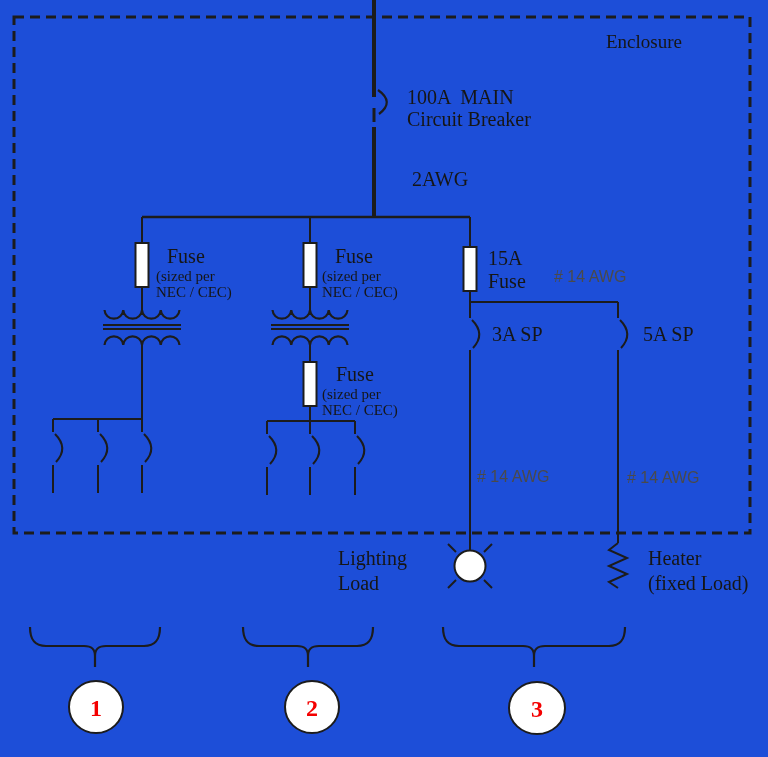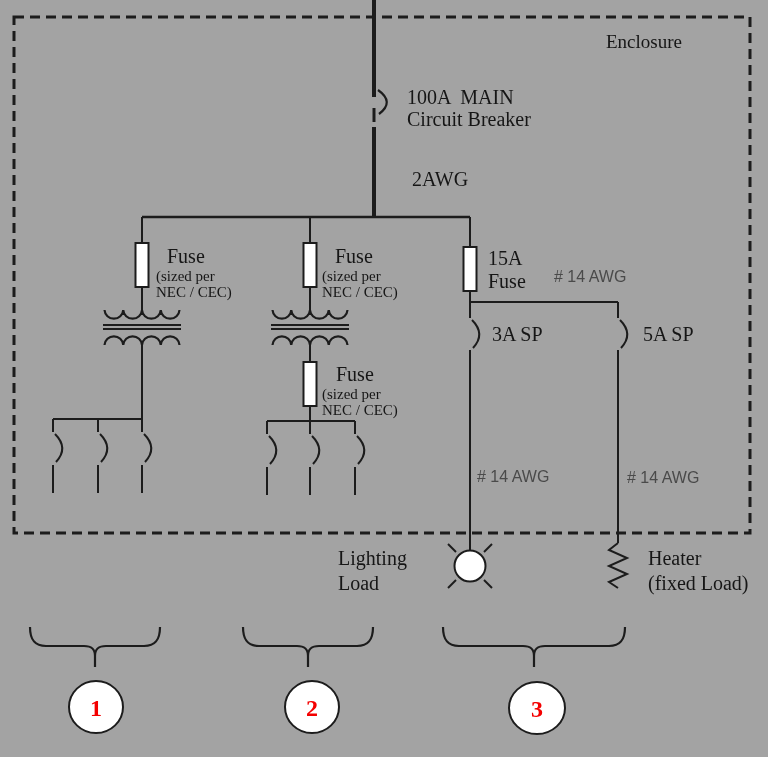--- a/index.html
+++ b/index.html
@@ -1,16 +1,16 @@
 <!DOCTYPE html>
 <html><head>
 <meta charset="utf-8">
 <style>
   html,body{margin:0;padding:0;background:#ffffff;}
-  .page{position:relative;width:768px;height:757px;background:#a3a3a3;overflow:hidden;}
+  .page{position:relative;width:768px;height:757px;background:#1d4ed8;overflow:hidden;}
   svg{display:block;}
   .lbl-serif{font-family:"Liberation Serif","DejaVu Serif",serif;fill:#161616;}
   .lbl-sans{font-family:"Liberation Sans","DejaVu Sans",sans-serif;fill:#4a4a4a;}
   .t19{font-size:19px;}
   .t20{font-size:20px;}
   .t15{font-size:15px;}
   .t16{font-size:16px;}
   .pre{white-space:pre;}
   .callout-num{font-family:"Liberation Serif","DejaVu Serif",serif;font-weight:bold;font-size:24px;}
 </style>

